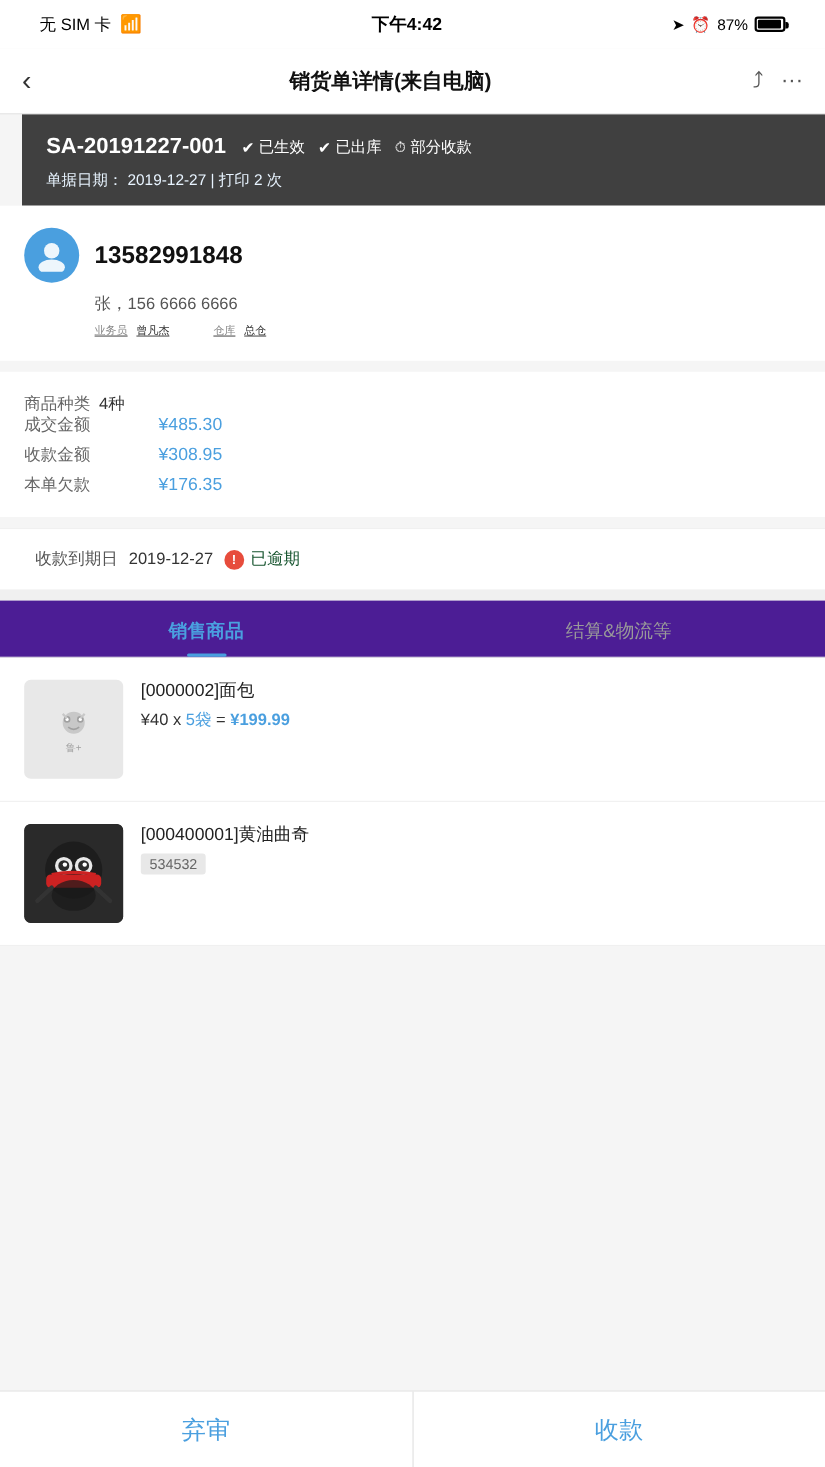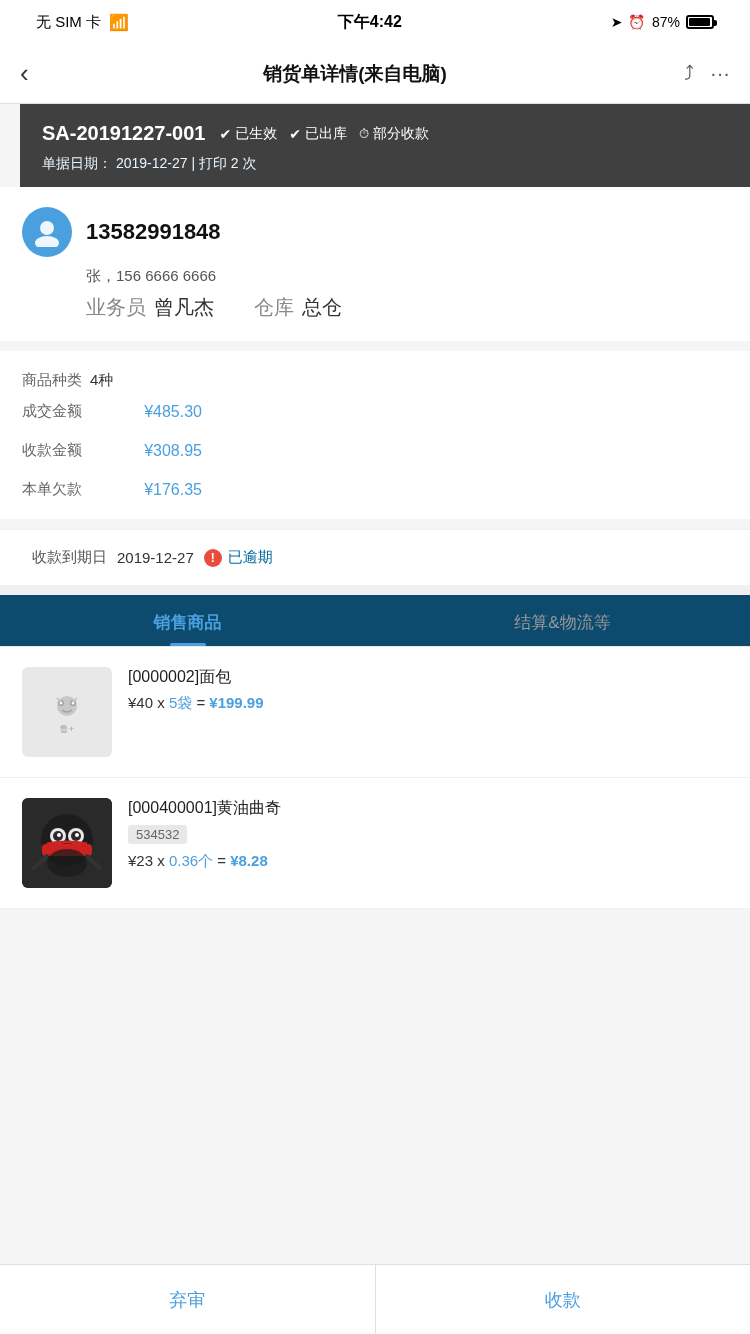--- a/index.html
+++ b/index.html
@@ -145,22 +145,23 @@
       padding-left: 64px;
     }
     .customer-details {
       display: flex;
       gap: 40px;
       padding-left: 64px;
     }
     .detail-item {
       display: flex;
       gap: 8px;
-      font-size: 20px;
+      font-size: 10px;
       color: #555;
+      text-decoration: underline;
     }
     .detail-label { color: #888; }
     .detail-value { color: #333; font-weight: 500; }
 
     
     .summary-section {
       background: #fff;
       padding: 20px 22px;
       margin-bottom: 10px;
       display: flex;
@@ -191,21 +192,20 @@
       display: flex;
       flex-direction: column;
       gap: 8px;
       align-items: flex-end;
     }
     .amount-row {
       display: flex;
       justify-content: flex-end;
       gap: 30px;
       align-items: center;
-      margin-top: 12px;
     }
     .amount-label {
       font-size: 15px;
       color: #666;
     }
     .amount-value {
       font-size: 16px;
       color: #4a9fdf;
       font-weight: 500;
       min-width: 90px;
@@ -232,33 +232,33 @@
       background: transparent;
     }
     .overdue-dot {
       width: 18px; height: 18px;
       border-radius: 50%;
       background: #e74c3c;
       display: flex; align-items: center; justify-content: center;
       color: #fff; font-size: 12px; font-weight: 700;
     }
     .overdue-text {
-      color: #0369a1;
+      color: #14532d;
       font-size: 15px;
     }
 
     
     .section-divider {
       height: 10px;
       background: #f0f0f0;
     }
 
     
     .tabs-bar {
-      background: #0c4a6e;
+      background: #4c1d95;
       display: flex;
       border-bottom: 1px solid #e8e8e8;
     }
     .tab-item {
       flex: 1;
       text-align: center;
       padding: 16px 0 12px;
       font-size: 17px;
       cursor: pointer;
       color: #999;
@@ -343,21 +343,21 @@
       height: 70px;
       background: #fff;
       border-top: 1px solid #e0e0e0;
       display: flex;
     }
     .bottom-btn {
       flex: 1;
       display: flex;
       align-items: center;
       justify-content: center;
-      font-size: 18px;
+      font-size: 22px;
       cursor: pointer;
       color: #4a9fdf;
     }
     .bottom-btn:first-child {
       border-right: 1px solid #e0e0e0;
     }
 
     .wifi-icon { font-size: 16px; }
   </style>
 </head>
@@ -527,27 +527,20 @@
 
         <ellipse cx="45" cy="65" rx="20" ry="14" fill="#1a1a1a" opacity="0.7"></ellipse>
 
         <line x1="25" y1="58" x2="12" y2="70" stroke="#333" stroke-width="4" stroke-linecap="round"></line>
         <line x1="65" y1="58" x2="78" y2="70" stroke="#333" stroke-width="4" stroke-linecap="round"></line>
       </svg>
     </div>
     <div class="product-info">
       <div class="product-name">[000400001]黄油曲奇</div>
       <div class="product-tag">534532</div>
-      <div class="product-price">
-        <span>¥23</span>
-        <span> x </span>
-        <span class="price-qty"><span>0.36</span><span>个</span></span>
-        <span> = </span>
-        <span class="price-total">¥8.28</span>
-      </div>
     </div>
   </div>
 
 </div>
 
 <div style="height: 80px;"></div>
 <div class="bottom-bar">
   <div class="bottom-btn">
     <span>弃审</span>
   </div>

